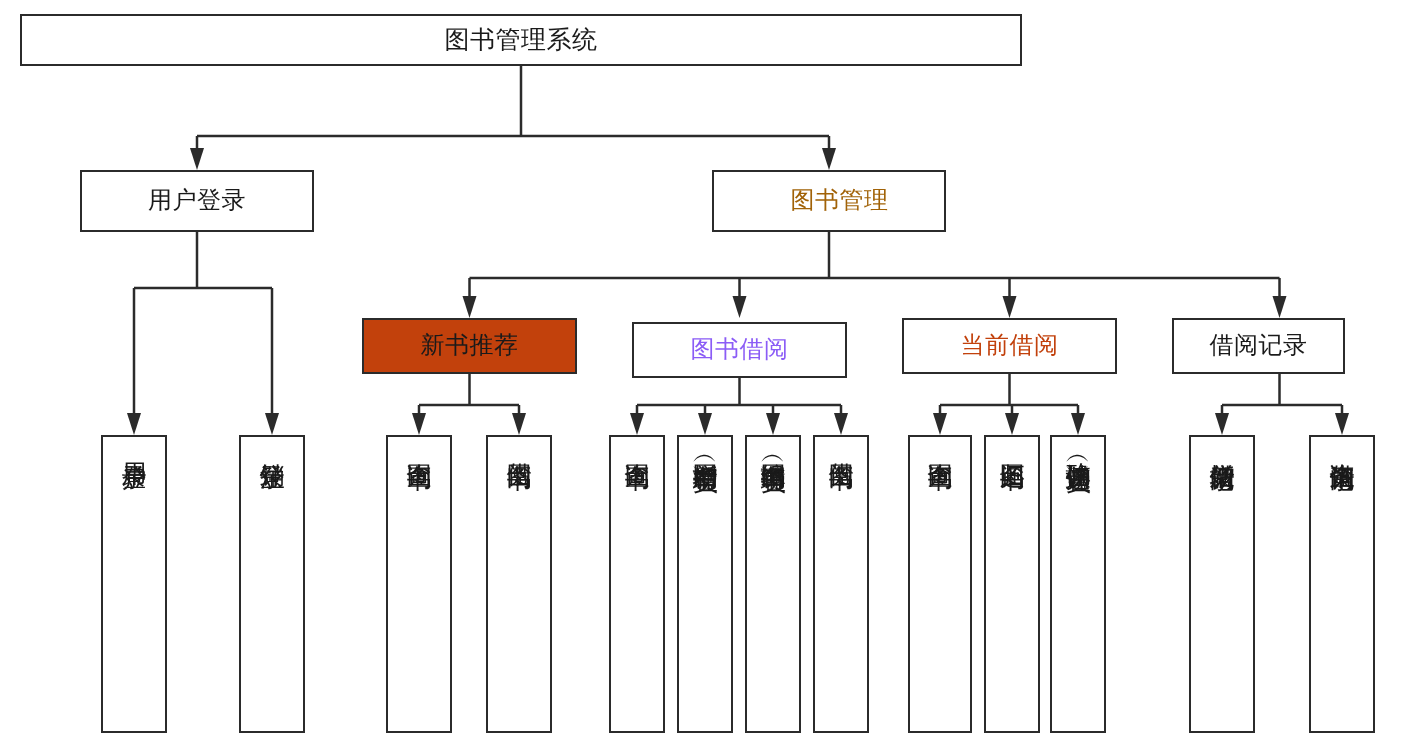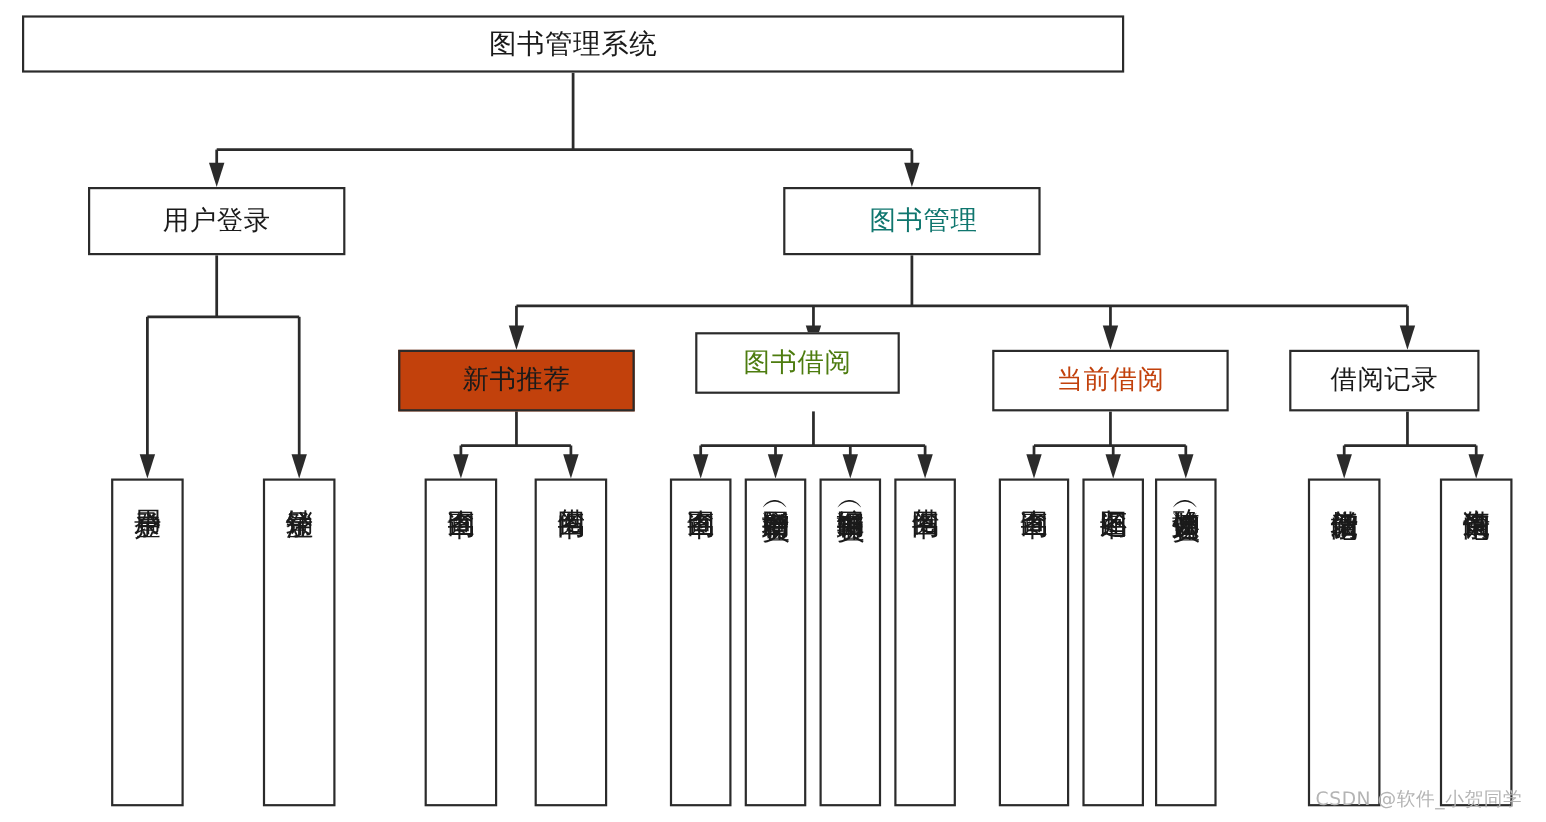--- a/index.html
+++ b/index.html
@@ -126,27 +126,27 @@
       <line x1="1342" y1="405" x2="1342" y2="415" stroke="#2b2b2b" stroke-width="2.5"></line>
       <polygon points="1335,413 1349,413 1342,435" fill="#2b2b2b"></polygon>
     </svg>
   <div id="nodes">
       <div class="node horiz root" style="left: 20px; top: 14px; width: 1002px; height: 52px; border-color: rgb(43, 43, 43); background: rgb(255, 255, 255); color: rgb(26, 26, 26);">
         <span class="lbl">图书管理系统</span>
       </div>
       <div class="node horiz" style="left: 80px; top: 170px; width: 234px; height: 62px; border-color: rgb(43, 43, 43); background: rgb(255, 255, 255); color: rgb(26, 26, 26);">
         <span class="lbl">用户登录</span>
       </div>
-      <div class="node horiz" style="left: 712px; top: 170px; width: 234px; height: 62px; border-color: rgb(43, 43, 43); background: rgb(255, 255, 255); color: #0f766e; padding-left: 21px;">
+      <div class="node horiz" style="left: 712px; top: 170px; width: 234px; height: 62px; border-color: rgb(43, 43, 43); background: rgb(255, 255, 255); color: #a16207; padding-left: 21px;">
         <span class="lbl">图书管理</span>
       </div>
       <div class="node horiz" style="left: 362px; top: 318px; width: 215px; height: 56px; border-color: rgb(43, 43, 43); background: #c2410c; color: rgb(26, 26, 26);">
         <span class="lbl">新书推荐</span>
       </div>
-      <div class="node horiz" style="left: 632px; top: 302px; width: 186px; height: 56px; border-color: rgb(43, 43, 43); background: rgb(255, 255, 255); color: #4d7c0f;">
+      <div class="node horiz" style="left: 632px; top: 322px; width: 215px; height: 56px; border-color: rgb(43, 43, 43); background: rgb(255, 255, 255); color: #8b5cf6;">
         <span class="lbl">图书借阅</span>
       </div>
       <div class="node horiz" style="left: 902px; top: 318px; width: 215px; height: 56px; border-color: rgb(43, 43, 43); background: rgb(255, 255, 255); color: #c2410c;">
         <span class="lbl">当前借阅</span>
       </div>
       <div class="node horiz" style="left: 1172px; top: 318px; width: 173px; height: 56px; border-color: rgb(43, 43, 43); background: rgb(255, 255, 255); color: rgb(26, 26, 26);">
         <span class="lbl">借阅记录</span>
       </div>
       <div class="node vert" style="left: 101px; top: 435px; width: 66px; height: 298px; border-color: rgb(43, 43, 43); background: rgb(255, 255, 255); color: rgb(26, 26, 26);">
         <span class="lbl">用户登录</span>
@@ -181,14 +181,13 @@
       <div class="node vert" style="left: 1050px; top: 435px; width: 56px; height: 298px; border-color: rgb(43, 43, 43); background: rgb(255, 255, 255); color: rgb(26, 26, 26);">
         <span class="lbl">确认归还（管理员）</span>
       </div>
       <div class="node vert" style="left: 1189px; top: 435px; width: 66px; height: 298px; border-color: rgb(43, 43, 43); background: rgb(255, 255, 255); color: rgb(26, 26, 26);">
         <span class="lbl">新增借阅记录</span>
       </div>
       <div class="node vert" style="left: 1309px; top: 435px; width: 66px; height: 298px; border-color: rgb(43, 43, 43); background: rgb(255, 255, 255); color: rgb(26, 26, 26);">
         <span class="lbl">查询借阅记录</span>
       </div>
     </div>
-  <div class="watermark" style="left: 1196px; top: 715px; color: rgb(180, 180, 180);">CSDN @软件_小贺同学</div>
 </div>
 
 </body></html>

